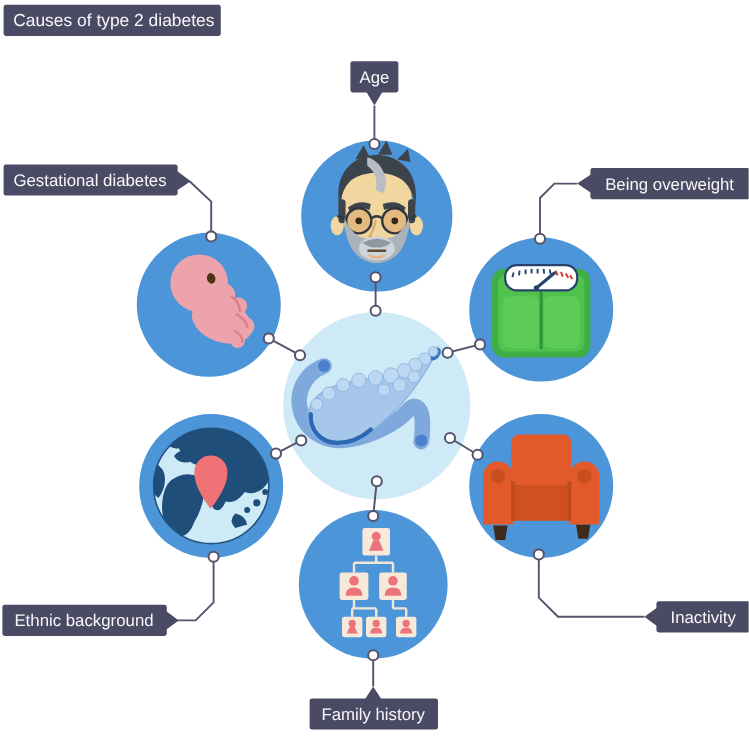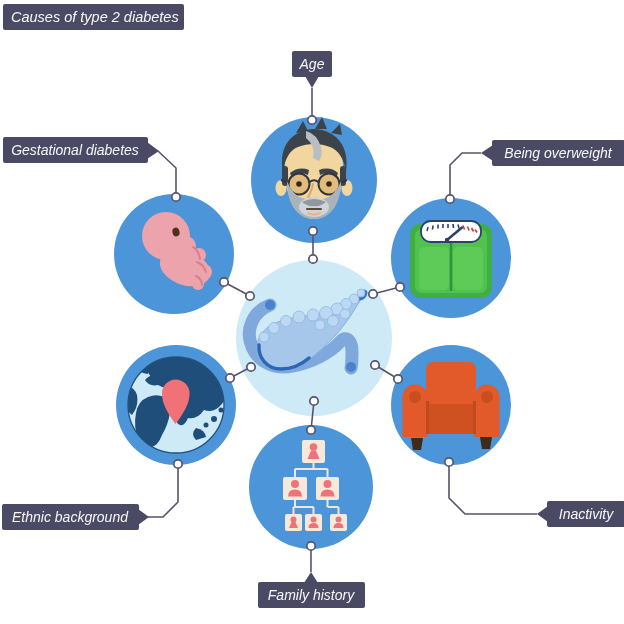--- a/index.html
+++ b/index.html
@@ -1,16 +1,16 @@
 <!DOCTYPE html>
 <html><head>
 <meta charset="utf-8">
 <style>
   html,body{margin:0;padding:0;background:#ffffff;}
-  .stage{width:624px;height:624px;position:relative;background:#ffffff;overflow:hidden;font-style:italic;}
+  .stage{width:624px;height:624px;position:relative;background:#ffffff;overflow:hidden;}
   svg{display:block;}
   svg text{font-family:"Liberation Sans","DejaVu Sans",sans-serif;}
   .lbl-text{fill:#f7f7f9;font-size:14px;}
   .title-text{fill:#f7f7f9;font-size:14.5px;}
   .lbl-box{fill:#4b4a64;}
   .conn{stroke:#55546c;stroke-width:1.6;fill:none;}
   .node{fill:#ffffff;stroke:#55546c;stroke-width:1.7;}
   .cause-circle{fill:#4b95d8;}
 </style>
 </head>

